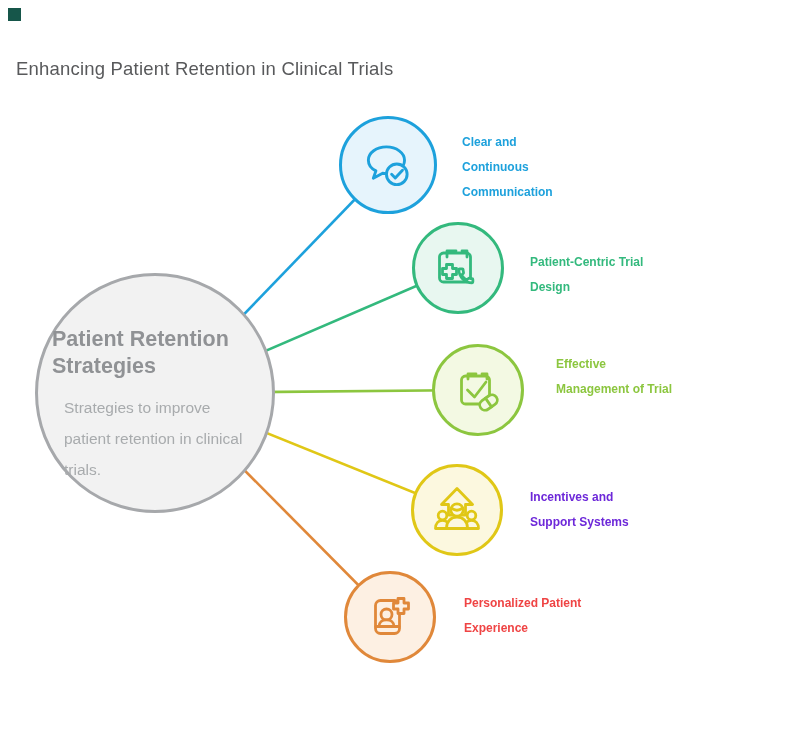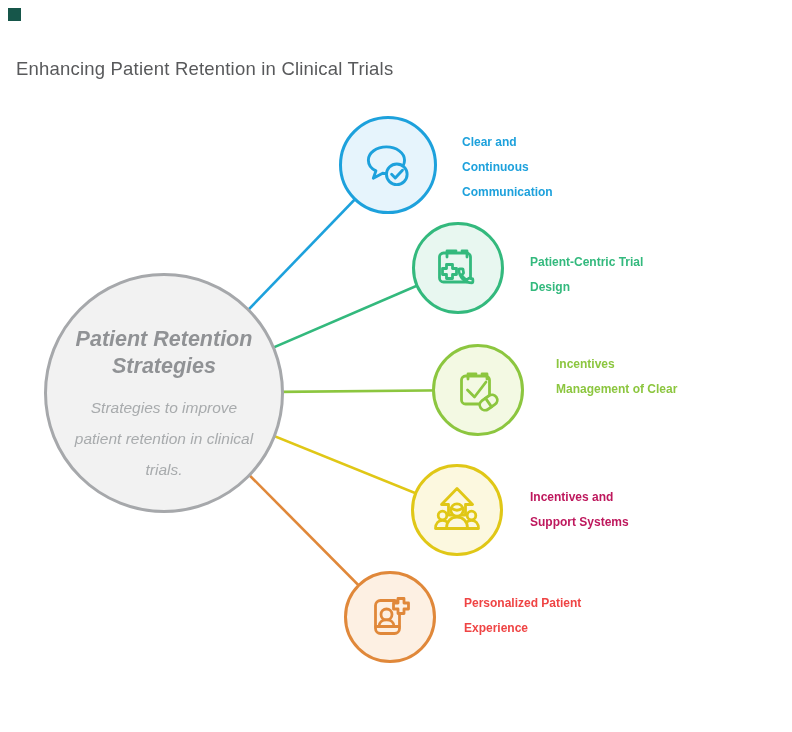--- a/index.html
+++ b/index.html
@@ -7,22 +7,22 @@
     position:relative;width:792px;height:732px;background:#ffffff;overflow:hidden;
     font-family:"Liberation Sans", sans-serif;
   }
   .corner-mark{position:absolute;left:8px;top:8px;width:13px;height:13px;}
   .title{
     position:absolute;left:0;top:58px;width:100%;margin:0;text-align:left;
     font-size:18.5px;font-weight:400;letter-spacing:.2px;padding-left:16px;
   }
   .connectors{position:absolute;left:0;top:0;z-index:0;}
   .hub{
-    position:absolute;left:44px;top:273px;width:240px;height:240px;border-radius:50%;
-    border:3px solid; box-sizing:border-box;z-index:1;text-align:center;font-style:italic;
+    position:absolute;left:35px;top:273px;width:240px;height:240px;border-radius:50%;
+    border:3px solid; box-sizing:border-box;z-index:1;text-align:left;
   }
   .hub-title{
     margin:50px auto 0 auto;width:206px;font-size:21.5px;font-weight:700;line-height:27px;
   }
   .hub-desc{
     margin:12px auto 0 auto;width:182px;font-size:15.5px;line-height:31px;
   }
   .node-circle{
     position:absolute;border-radius:50%;box-sizing:border-box;border:3px solid;z-index:1;
     display:flex;align-items:center;justify-content:center;
@@ -101,37 +101,37 @@
       <path d="M20,19v-5h8"></path>
       <path d="M39,19v-5h-5"></path>
       <path d="M19.5,30l7,7L38,22"></path>
       <g transform="rotate(-35 40.5 42.5)">
         <rect x="31" y="37.2" width="19" height="10.6" rx="5.3" fill="var(--bg)"></rect>
         <path d="M40.5,37.2v10.6"></path>
       </g>
     </svg>
   </div>
   <div class="node-label n3l" style="color: rgb(140, 198, 63);">
-    <span>Incentives</span>
-    <span>Management of Clear</span>
+    <span>Effective</span>
+    <span>Management of Trial</span>
   </div>
 
   <div class="node-circle n4" style="border-color: rgb(224, 199, 22); background: rgb(252, 248, 223); color: rgb(224, 199, 22); --bg: #fcf8df;">
     <svg width="60" height="60" viewBox="0 0 60 60" fill="none" stroke="currentColor" stroke-width="2.8" stroke-linecap="round" stroke-linejoin="round">
       <path d="M30,8.5L45.5,24.5h-7V35h-17V24.5h-7z"></path>
       <path d="M8.5,48.5c0-5.5,3.2-8.2,7-8.2s7,2.7,7,8.2z" fill="var(--bg)"></path>
       <path d="M37.5,48.5c0-5.5,3.2-8.2,7-8.2s7,2.7,7,8.2z" fill="var(--bg)"></path>
       <circle cx="15.5" cy="35.5" r="4.3" fill="var(--bg)"></circle>
       <circle cx="44.5" cy="35.5" r="4.3" fill="var(--bg)"></circle>
       <path d="M19.5,48.5v-0.5c0-6.8,4.7-10.8,10.5-10.8s10.5,4,10.5,10.8v0.5z" fill="var(--bg)"></path>
       <circle cx="30" cy="30" r="6.2" fill="var(--bg)"></circle>
       <path d="M24.5,28.2q5.5,4.2,11,0"></path>
     </svg>
   </div>
-  <div class="node-label n4l" style="color: #be185d;">
+  <div class="node-label n4l" style="color: #6d28d9;">
     <span>Incentives and</span>
     <span>Support Systems</span>
   </div>
 
   <div class="node-circle n5" style="border-color: rgb(224, 136, 58); background: rgb(253, 240, 227); color: rgb(224, 136, 58); --bg: #fdf0e3;">
     <svg width="60" height="60" viewBox="0 0 60 60" fill="none" stroke="currentColor" stroke-width="2.8" stroke-linecap="round" stroke-linejoin="round">
       <rect x="15.5" y="13.5" width="24" height="33" rx="5"></rect>
       <path d="M38,11.5h6v4.5h4.5v6H44v4.5h-6v-4.5h-4.5v-6H38z" fill="var(--bg)"></path>
       <circle cx="26.5" cy="27.5" r="5.5"></circle>
       <path d="M19,39.5c0-4.2,3.4-6.7,7.5-6.7s7.5,2.5,7.5,6.7" fill="var(--bg)"></path>

